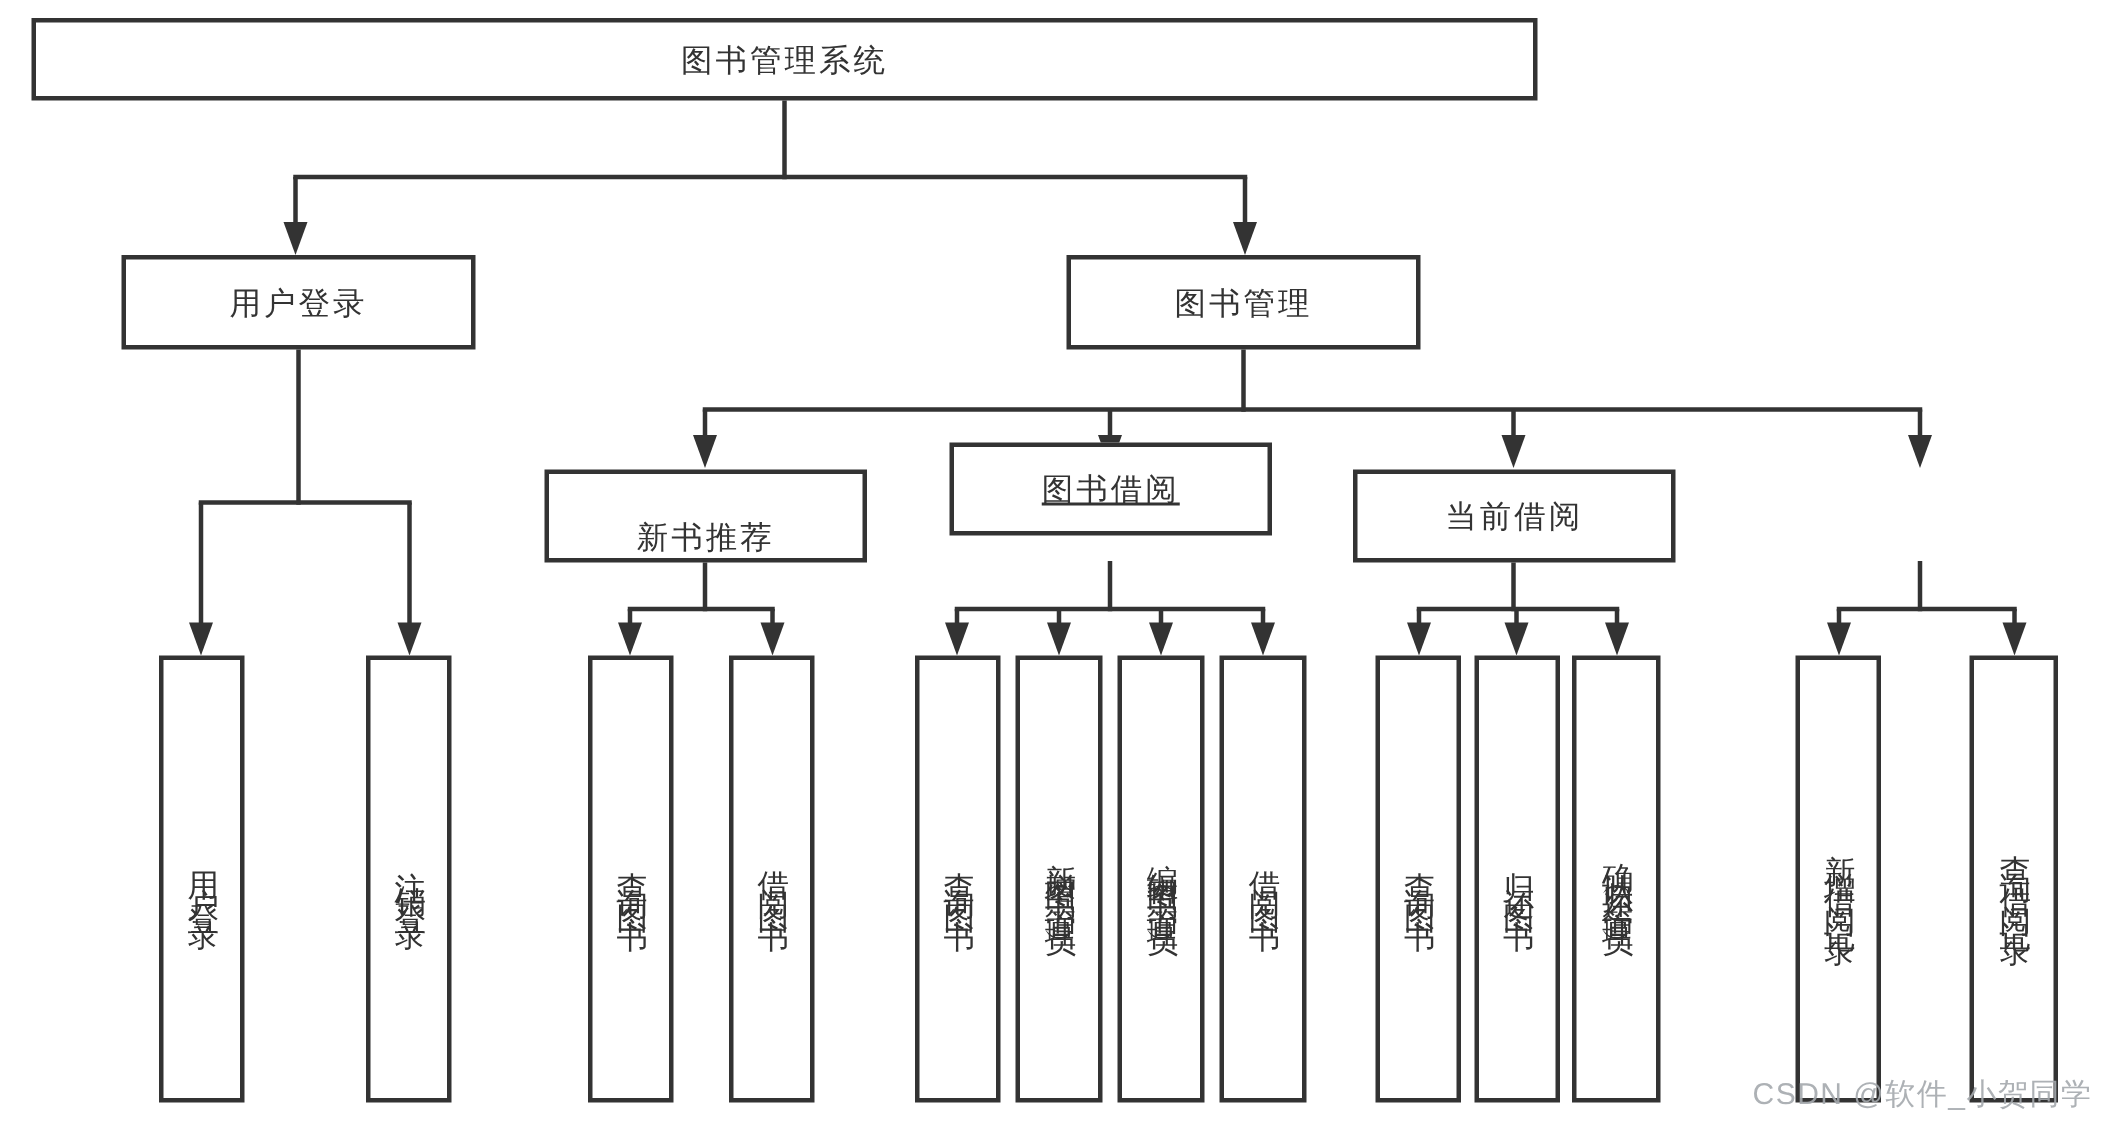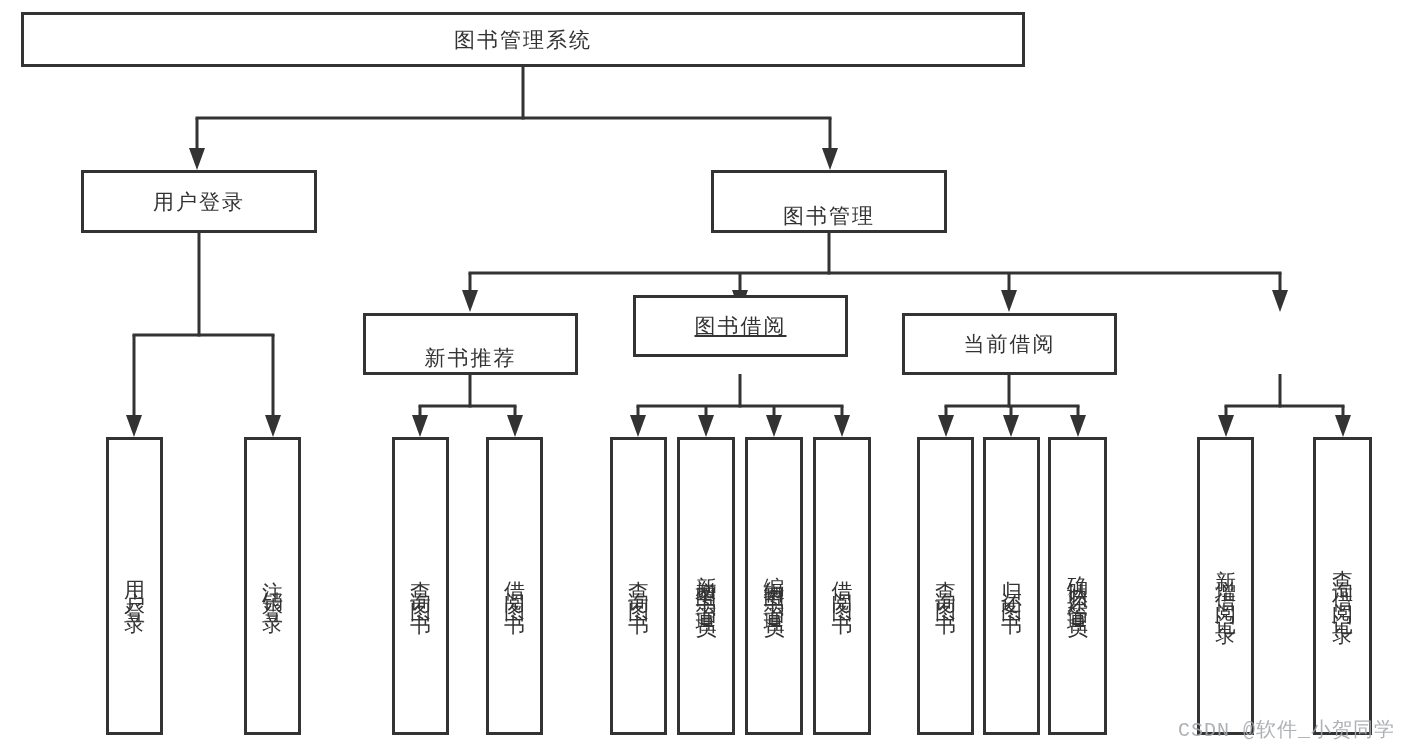--- a/index.html
+++ b/index.html
@@ -51,21 +51,20 @@
   }
   .watermark {
     position: absolute;
     right: 10px;
     bottom: 4px;
     font-size: 20px;
     color: rgba(164, 168, 173, 0.9);
     letter-spacing: 1px;
     z-index: 5;
     white-space: nowrap;
-    font-family: Liberation Mono, monospace;
   }
 </style>
 </head>
 <body>
 
 <div class="canvas">
 
   <svg class="connectors" viewBox="0 0 1405 747" xmlns="http://www.w3.org/2000/svg">
     <g stroke="#333333" stroke-width="3" fill="none">
 
@@ -146,21 +145,21 @@
     </g>
   </svg>
 
   <div class="node h-node" style="left:21px; top:12px; width:1004px; height:55px;">
     <span>图书管理系统</span>
   </div>
 
   <div class="node h-node" style="left:81px; top:170px; width:236px; height:63px;">
     <span>用户登录</span>
   </div>
-  <div class="node h-node" style="left:711px; top:170px; width:236px; height:63px;align-items:flex-end;">
+  <div class="node h-node" style="left:711px; top:170px; width:236px; height:63px;">
     <span>图书管理</span>
   </div>
 
   <div class="node h-node" style="left:363px; top:313px; width:215px; height:62px;align-items:flex-end;">
     <span>新书推荐</span>
   </div>
   <div class="node h-node" style="left:633px; top:295px; width:215px; height:62px;text-decoration:underline;">
     <span>图书借阅</span>
   </div>
   <div class="node h-node" style="left:902px; top:313px; width:215px; height:62px;">

